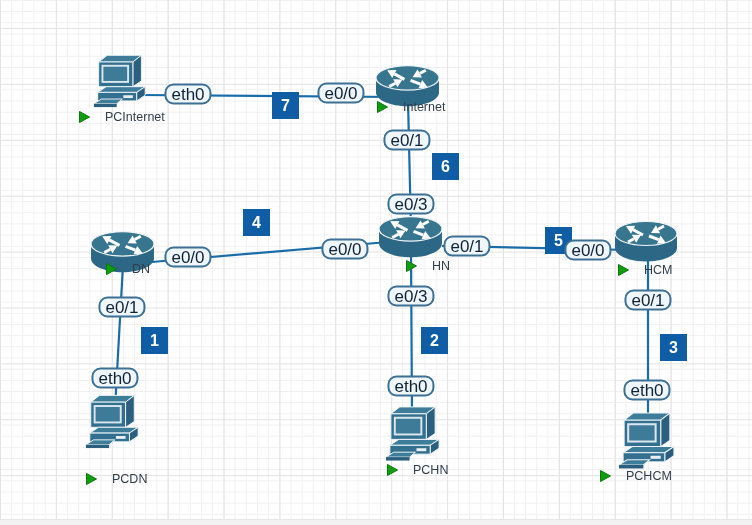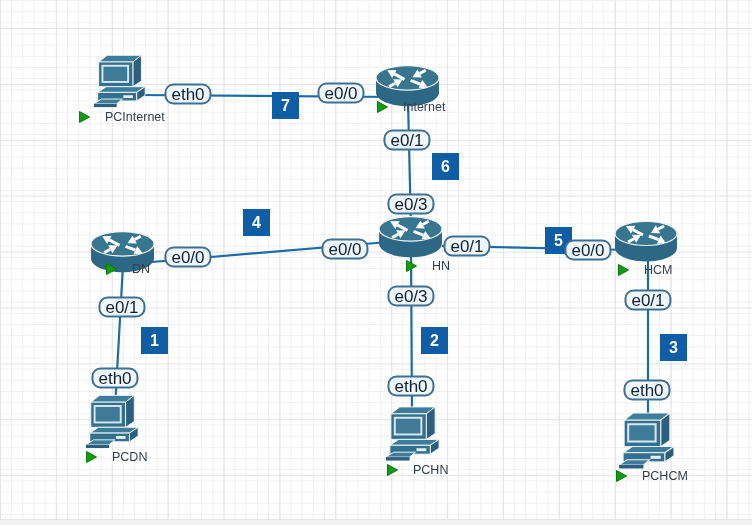--- a/index.html
+++ b/index.html
@@ -198,21 +198,21 @@
           <rect x="7" y="9" width="36" height="26" fill="#33708f" stroke="#eef4f7" stroke-width="1"></rect>
           <rect x="11" y="13" width="27" height="17" fill="#3d7b98" stroke="#dbe7ee" stroke-width="2"></rect>
           <polygon points="6,41 15,35 56,35 47,41" fill="#3e7d9a" stroke="#eef4f7" stroke-width="1"></polygon>
           <polygon points="47,41 56,35 56,44 47,50" fill="#2b5f7d" stroke="#eef4f7" stroke-width="1"></polygon>
           <rect x="6" y="41" width="41" height="9" fill="#33708f" stroke="#eef4f7" stroke-width="1"></rect>
           <rect x="33" y="44" width="10" height="3" fill="#e8f0f4"></rect>
           <polygon points="2,53 10,48 32,48 26,53" fill="#3e7d9a" stroke="#eef4f7" stroke-width="1"></polygon>
           <rect x="2" y="53" width="24" height="3.5" fill="#2b5f7d"></rect>
         </svg>
       </div>
-      <div class="nodelabel" style="left: 86px; top: 450px; color: rgb(50, 62, 74);">
+      <div class="nodelabel" style="left: 86px; top: 472px; color: rgb(50, 62, 74);">
         <svg width="11" height="12" viewBox="0 0 11 12" xmlns="http://www.w3.org/2000/svg">
           <polygon points="0.5,0.5 0.5,11.5 10.5,6" fill="#119c12" stroke="#0a7a0a" stroke-width="1"></polygon>
         </svg>
         <span>PCDN</span>
       </div>
       <div class="node" style="left: 384px; top: 404px; width: 59px; height: 58px;">
         <svg viewBox="0 0 60 57" xmlns="http://www.w3.org/2000/svg">
           <polygon points="7,9 16,2 52,2 43,9" fill="#3e7d9a" stroke="#eef4f7" stroke-width="1"></polygon>
           <polygon points="43,9 52,2 52,29 43,35" fill="#2b5f7d" stroke="#eef4f7" stroke-width="1"></polygon>
           <rect x="7" y="9" width="36" height="26" fill="#33708f" stroke="#eef4f7" stroke-width="1"></rect>
@@ -238,21 +238,21 @@
           <rect x="7" y="9" width="36" height="26" fill="#33708f" stroke="#eef4f7" stroke-width="1"></rect>
           <rect x="11" y="13" width="27" height="17" fill="#3d7b98" stroke="#dbe7ee" stroke-width="2"></rect>
           <polygon points="6,41 15,35 56,35 47,41" fill="#3e7d9a" stroke="#eef4f7" stroke-width="1"></polygon>
           <polygon points="47,41 56,35 56,44 47,50" fill="#2b5f7d" stroke="#eef4f7" stroke-width="1"></polygon>
           <rect x="6" y="41" width="41" height="9" fill="#33708f" stroke="#eef4f7" stroke-width="1"></rect>
           <rect x="33" y="44" width="10" height="3" fill="#e8f0f4"></rect>
           <polygon points="2,53 10,48 32,48 26,53" fill="#3e7d9a" stroke="#eef4f7" stroke-width="1"></polygon>
           <rect x="2" y="53" width="24" height="3.5" fill="#2b5f7d"></rect>
         </svg>
       </div>
-      <div class="nodelabel" style="left: 616px; top: 469px; color: rgb(50, 62, 74);">
+      <div class="nodelabel" style="left: 600px; top: 469px; color: rgb(50, 62, 74);">
         <svg width="11" height="12" viewBox="0 0 11 12" xmlns="http://www.w3.org/2000/svg">
           <polygon points="0.5,0.5 0.5,11.5 10.5,6" fill="#119c12" stroke="#0a7a0a" stroke-width="1"></polygon>
         </svg>
         <span>PCHCM</span>
       </div>
     </div>
   <div class="hscroll"></div>
 </div>
 
 </body></html>

